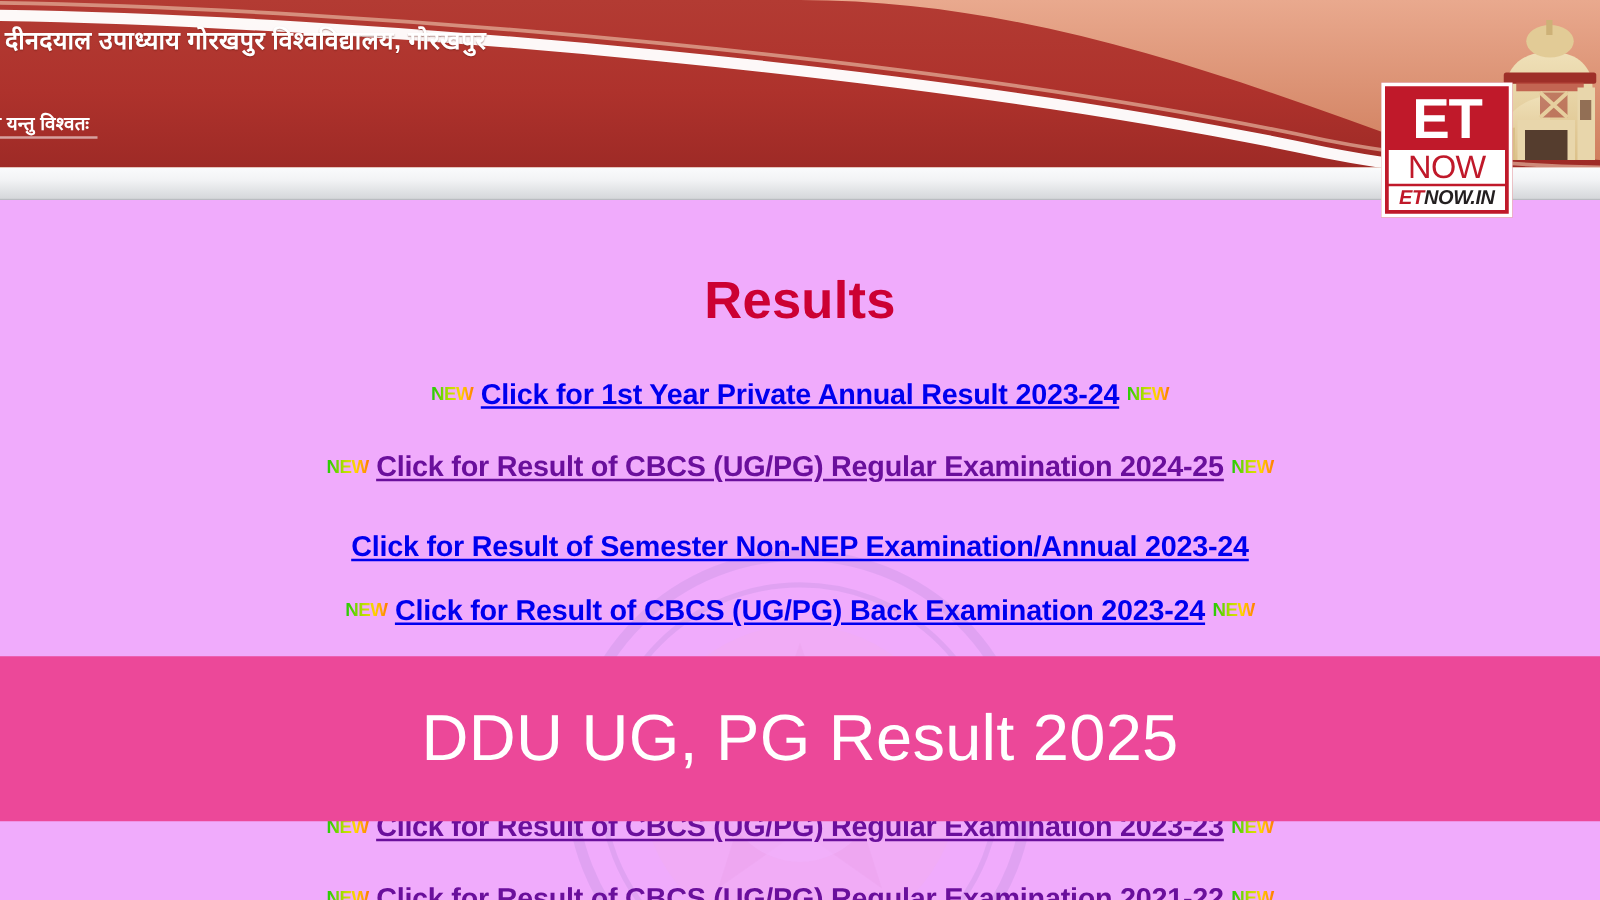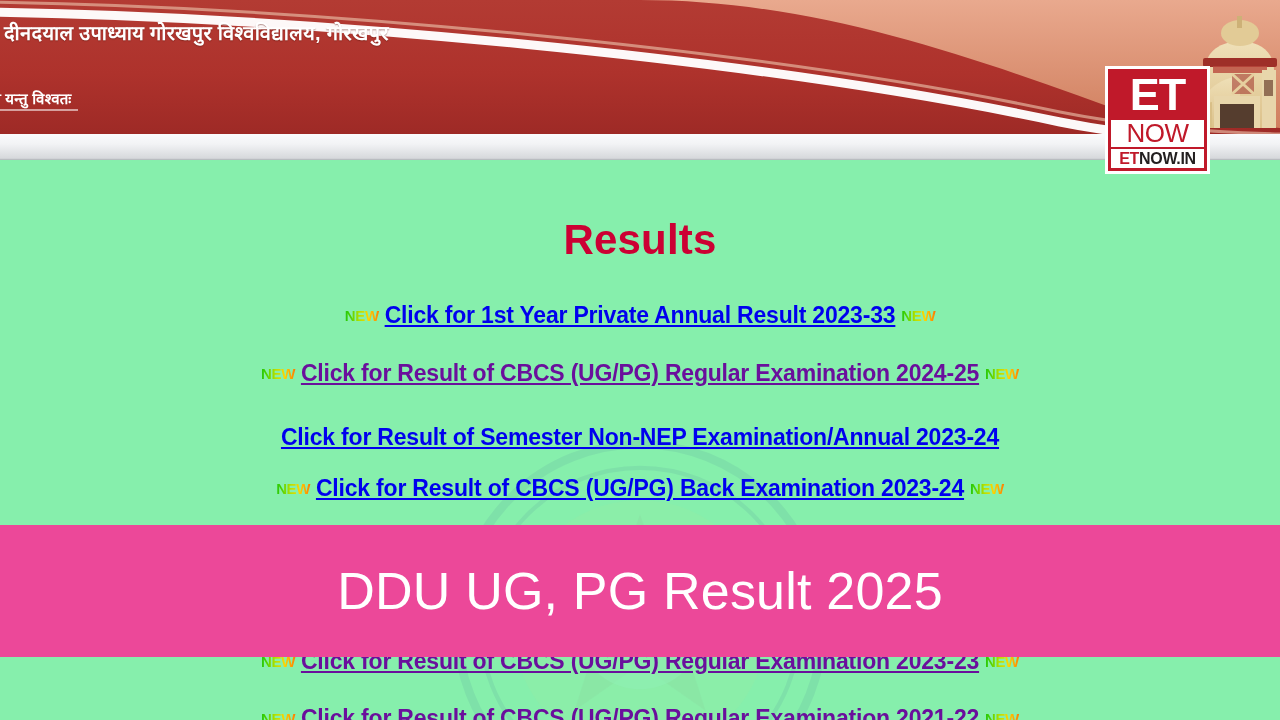--- a/index.html
+++ b/index.html
@@ -136,31 +136,32 @@
     display: flex;
     align-items: center;
     justify-content: center;
   }
   #etnow-dotin span {
     color: #231f20;
     font-weight: 700;
     font-size: 16px;
     line-height: 16px;
     letter-spacing: -0.3px;
+    font-style: italic;
   }
   #etnow-dotin span .red-e { color: #c0192a; }
 
   
   #content {
     position: absolute;
     left: 0;
     top: 160px;
     width: 1280px;
     height: 560px;
-    background: #86efac;
+    background: #f0abfc;
     overflow: hidden;
   }
   #watermark {
     position: absolute;
     left: 50%;
     top: 252px;
     transform: translateX(-50%);
     width: 430px;
     height: 430px;
     opacity: 0.075;
@@ -313,21 +314,21 @@
     <circle cx="200" cy="200" r="118" fill="#f3c96b" opacity="0.55"></circle>
     <path d="M200,95 L225,165 L298,165 L239,208 L261,278 L200,235 L139,278 L161,208 L102,165 L175,165 Z" fill="#c0392b" opacity="0.45"></path>
     <circle cx="200" cy="200" r="58" fill="#ffffff" opacity="0.6"></circle>
     <text x="200" y="212" font-size="34" font-family="DejaVu Serif, serif" fill="#2b3c86" text-anchor="middle" opacity="0.8">DDU</text>
   </svg>
 
   <div id="results-title">Results</div>
 
   <div class="result-row" style="top:142px">
     <span class="new-badge">NEW</span>
-    <a class="result-link unvisited" href="#">Click for 1st Year Private Annual Result 2023-33</a>
+    <a class="result-link unvisited" href="#">Click for 1st Year Private Annual Result 2023-24</a>
     <span class="new-badge">NEW</span>
   </div>
 
   <div class="result-row" style="top:200px">
     <span class="new-badge">NEW</span>
     <a class="result-link visited" href="#">Click for Result of CBCS (UG/PG) Regular Examination 2024-25</a>
     <span class="new-badge">NEW</span>
   </div>
 
   <div class="result-row" style="top:264px">

